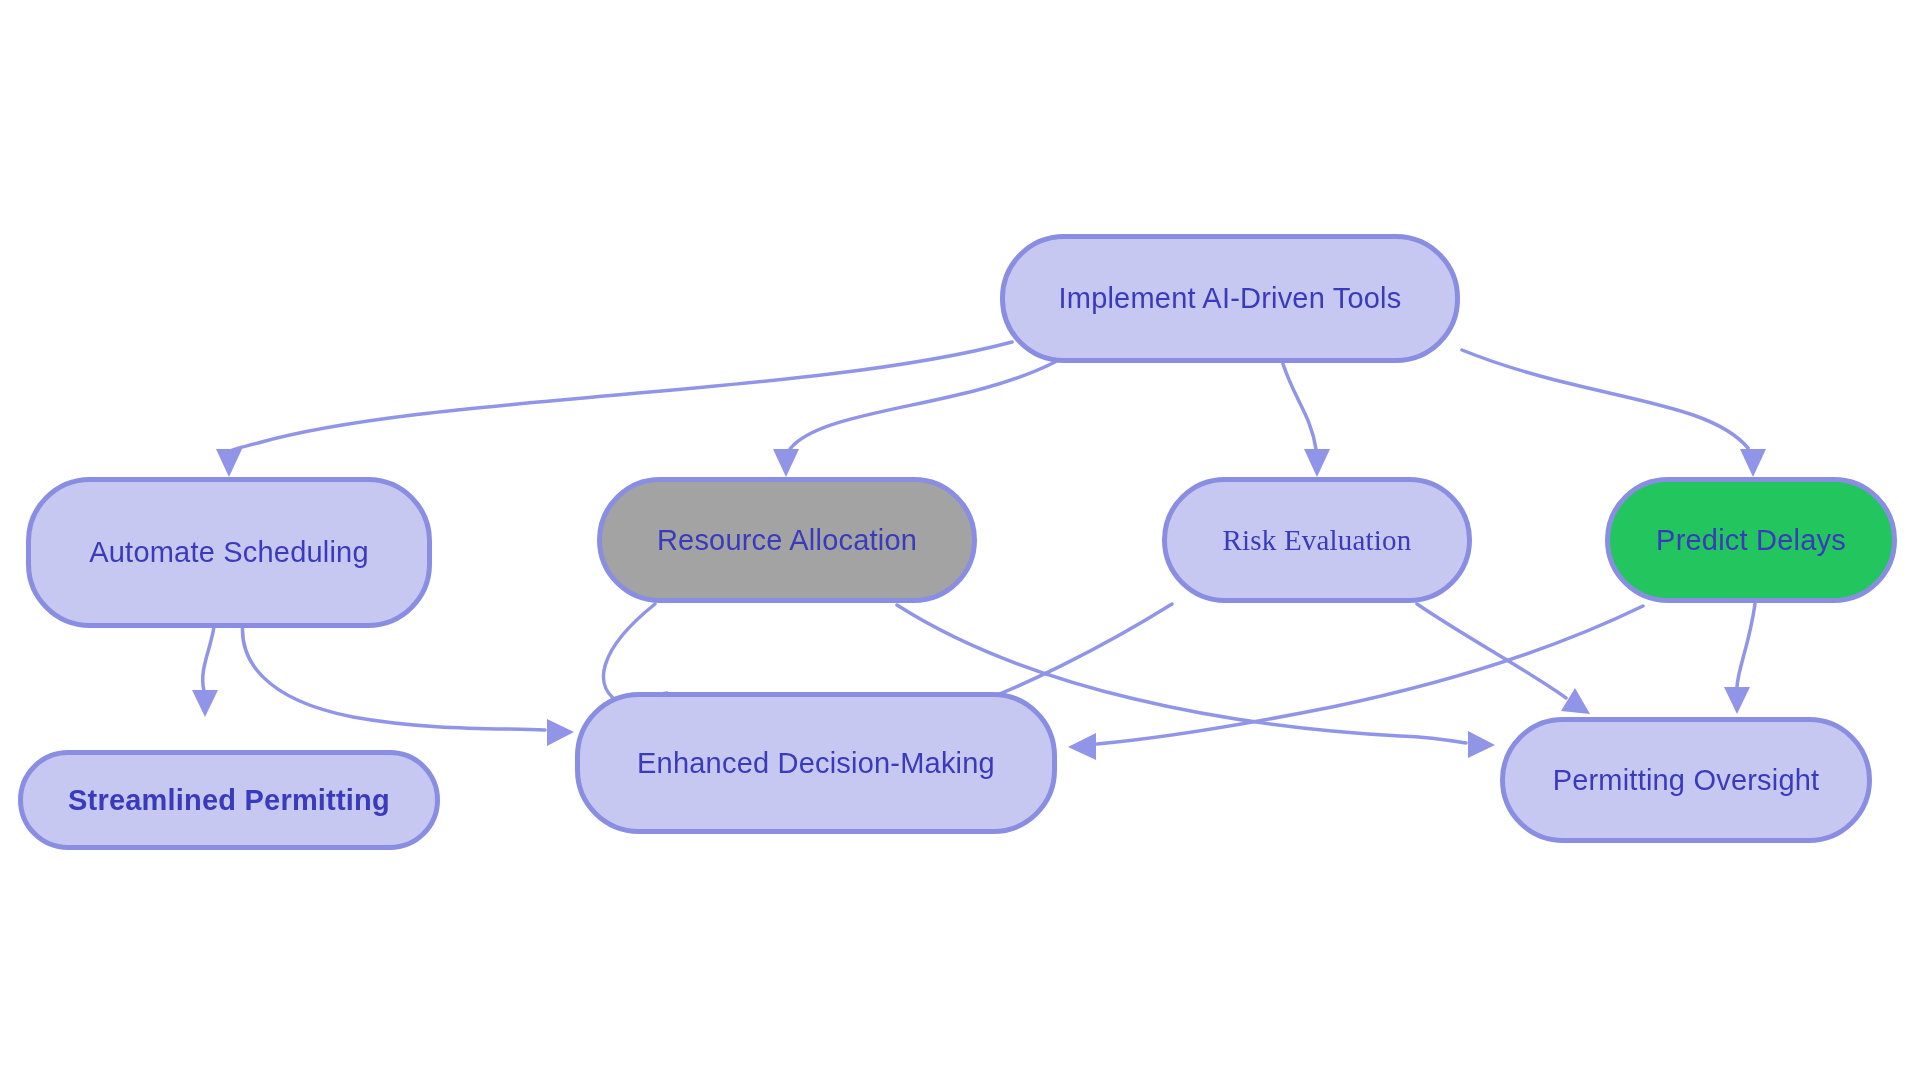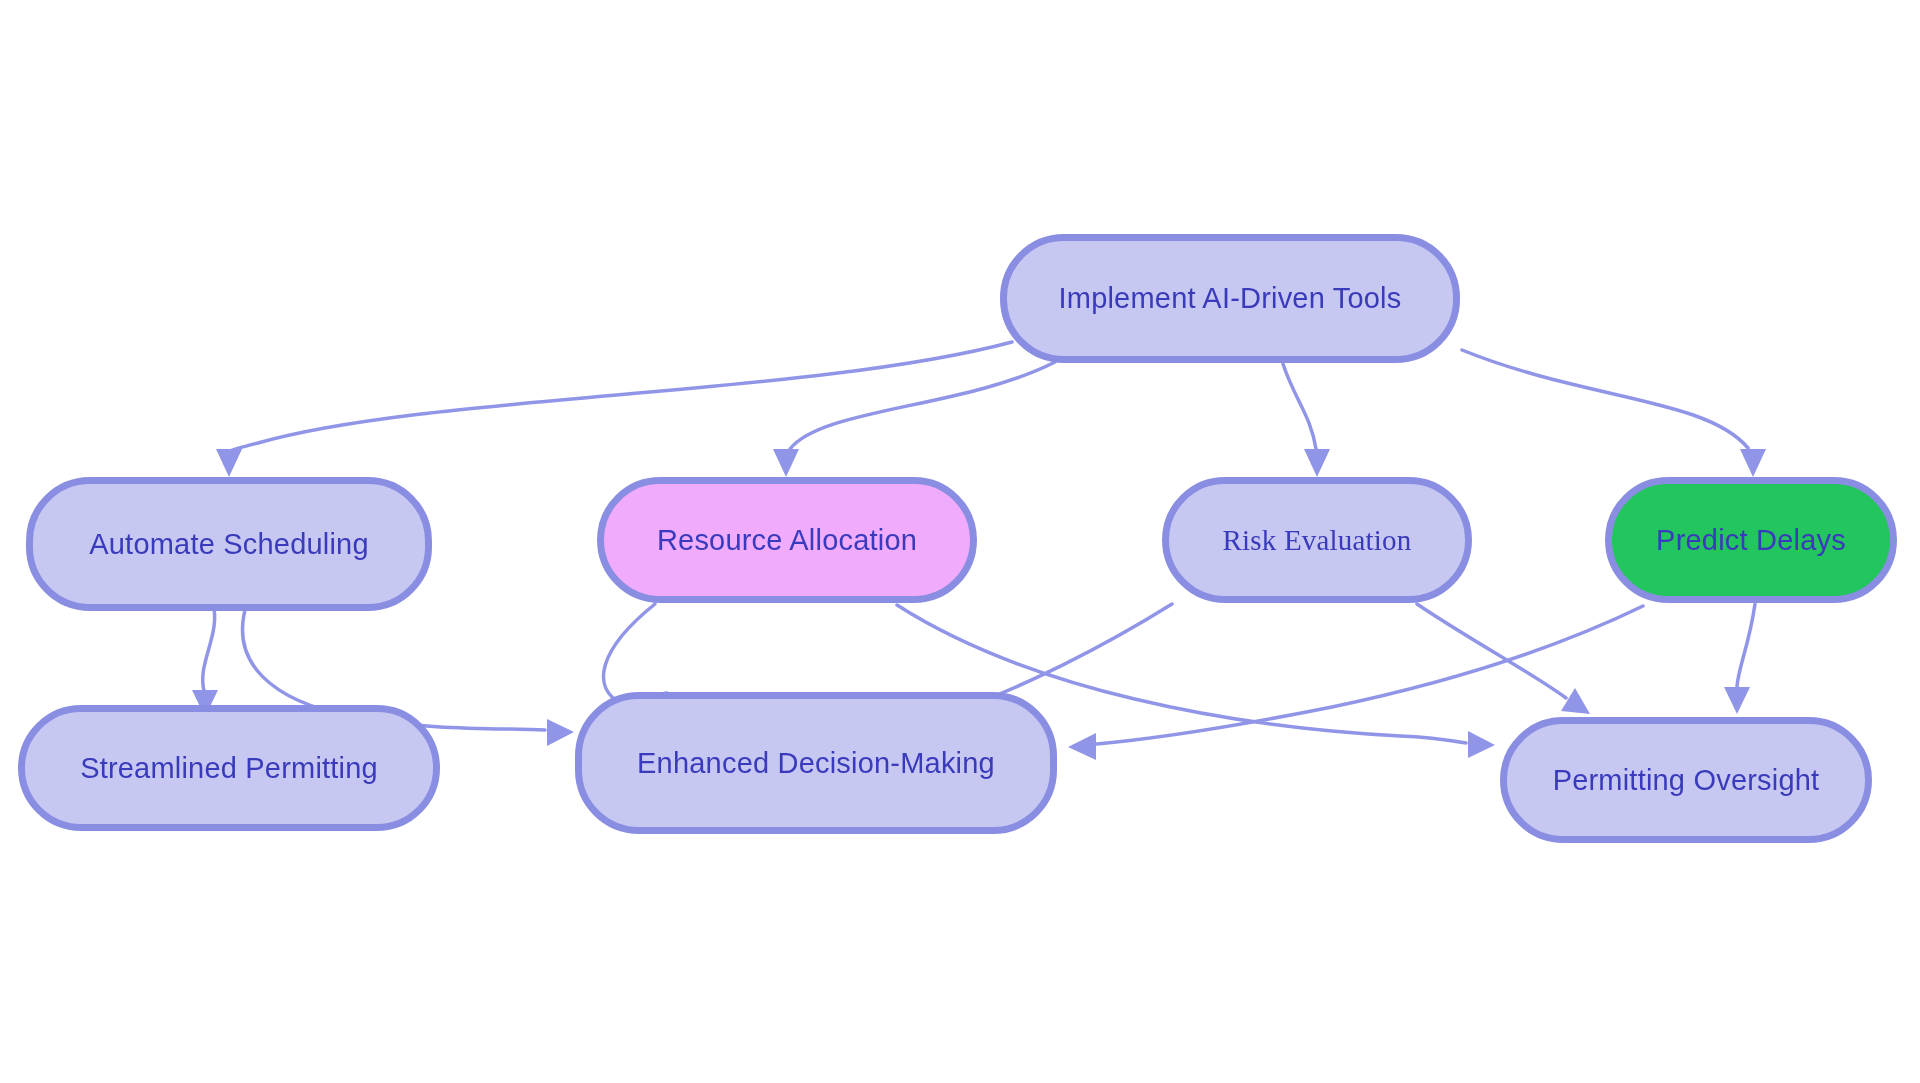--- a/index.html
+++ b/index.html
@@ -19,38 +19,38 @@
     position: absolute;
     left: 0;
     top: 0;
     width: 1920px;
     height: 1083px;
   }
   .node {
     position: absolute;
     box-sizing: border-box;
     background: #c7c8f2;
-    border: 7px solid #0369a1;
+    border: 5px solid #0369a1;
     border-radius: 64px;
     color: #3a3abc;
     font-size: 29px;
     font-weight: 400;
     letter-spacing: 0.2px;
     display: flex;
     align-items: center;
     justify-content: center;
     text-align: center;
     white-space: nowrap;
   }
   #n-implement   { left: 1000px; top: 234px; width: 460px; height: 129px; }
-  #n-automate    { left: 26px;   top: 477px; width: 406px; height: 134px; }
+  #n-automate    { left: 26px;   top: 477px; width: 406px; height: 151px; }
   #n-resource    { left: 597px;  top: 477px; width: 380px; height: 126px; }
   #n-risk        { left: 1162px; top: 477px; width: 310px; height: 126px; }
   #n-predict     { left: 1605px; top: 477px; width: 292px; height: 126px; }
-  #n-streamlined { left: 18px;   top: 705px; width: 422px; height: 126px; }
+  #n-streamlined { left: 18px;   top: 750px; width: 422px; height: 100px; font-weight: bold; }
   #n-enhanced    { left: 575px;  top: 692px; width: 482px; height: 142px; }
   #n-proactive   { left: 1500px; top: 717px; width: 372px; height: 126px; }
 </style>
 </head>
 <body>
 
 <div class="canvas">
 
   <svg class="edge-layer" id="edge-layer" viewBox="0 0 1920 1083" xmlns="http://www.w3.org/2000/svg">
       <path d="M1012,342 C810,396 430,394 258,443 C242,447 232,450 230,451" fill="none" stroke="#9195e8" stroke-width="3.5" stroke-linecap="round"></path>
@@ -76,21 +76,21 @@
       <path d="M1643,606 C1540,656 1432,686 1332,707 C1252,723 1162,738 1097,744" fill="none" stroke="#9195e8" stroke-width="3.5" stroke-linecap="round"></path>
       <polygon points="1068,747 1096,733 1096,760" fill="#9195e8"></polygon>
       <path d="M1755,604 C1749,646 1738,668 1737,687" fill="none" stroke="#9195e8" stroke-width="3.5" stroke-linecap="round"></path>
       <polygon points="1737,714 1724,687 1750,687" fill="#9195e8"></polygon>
     </svg>
 
   <div class="node" id="n-implement" style="background: rgb(199, 200, 242); border-color: rgb(138, 142, 226); color: rgb(58, 58, 188);">Implement AI-Driven Tools</div>
 
   <div class="node" id="n-automate" style="background: rgb(199, 200, 242); border-color: rgb(138, 142, 226); color: rgb(58, 58, 188);">Automate Scheduling</div>
 
-  <div class="node" id="n-resource" style="background: #f0abfc; border-color: rgb(138, 142, 226); color: rgb(58, 58, 188);">Resource Allocation</div>
+  <div class="node" id="n-resource" style="background: #a3a3a3; border-color: rgb(138, 142, 226); color: rgb(58, 58, 188);">Resource Allocation</div>
 
   <div class="node" id="n-risk" style="background: rgb(199, 200, 242); border-color: rgb(138, 142, 226); color: rgb(58, 58, 188); font-family: Liberation Serif, serif;">Risk Evaluation</div>
 
   <div class="node" id="n-predict" style="background: #22c55e; border-color: rgb(138, 142, 226); color: rgb(58, 58, 188);">Predict Delays</div>
 
   <div class="node" id="n-streamlined" style="background: rgb(199, 200, 242); border-color: rgb(138, 142, 226); color: rgb(58, 58, 188);">Streamlined Permitting</div>
 
   <div class="node" id="n-enhanced" style="background: rgb(199, 200, 242); border-color: rgb(138, 142, 226); color: rgb(58, 58, 188);">Enhanced Decision-Making</div>
 
   <div class="node" id="n-proactive" style="background: rgb(199, 200, 242); border-color: rgb(138, 142, 226); color: rgb(58, 58, 188);">Permitting Oversight</div>

